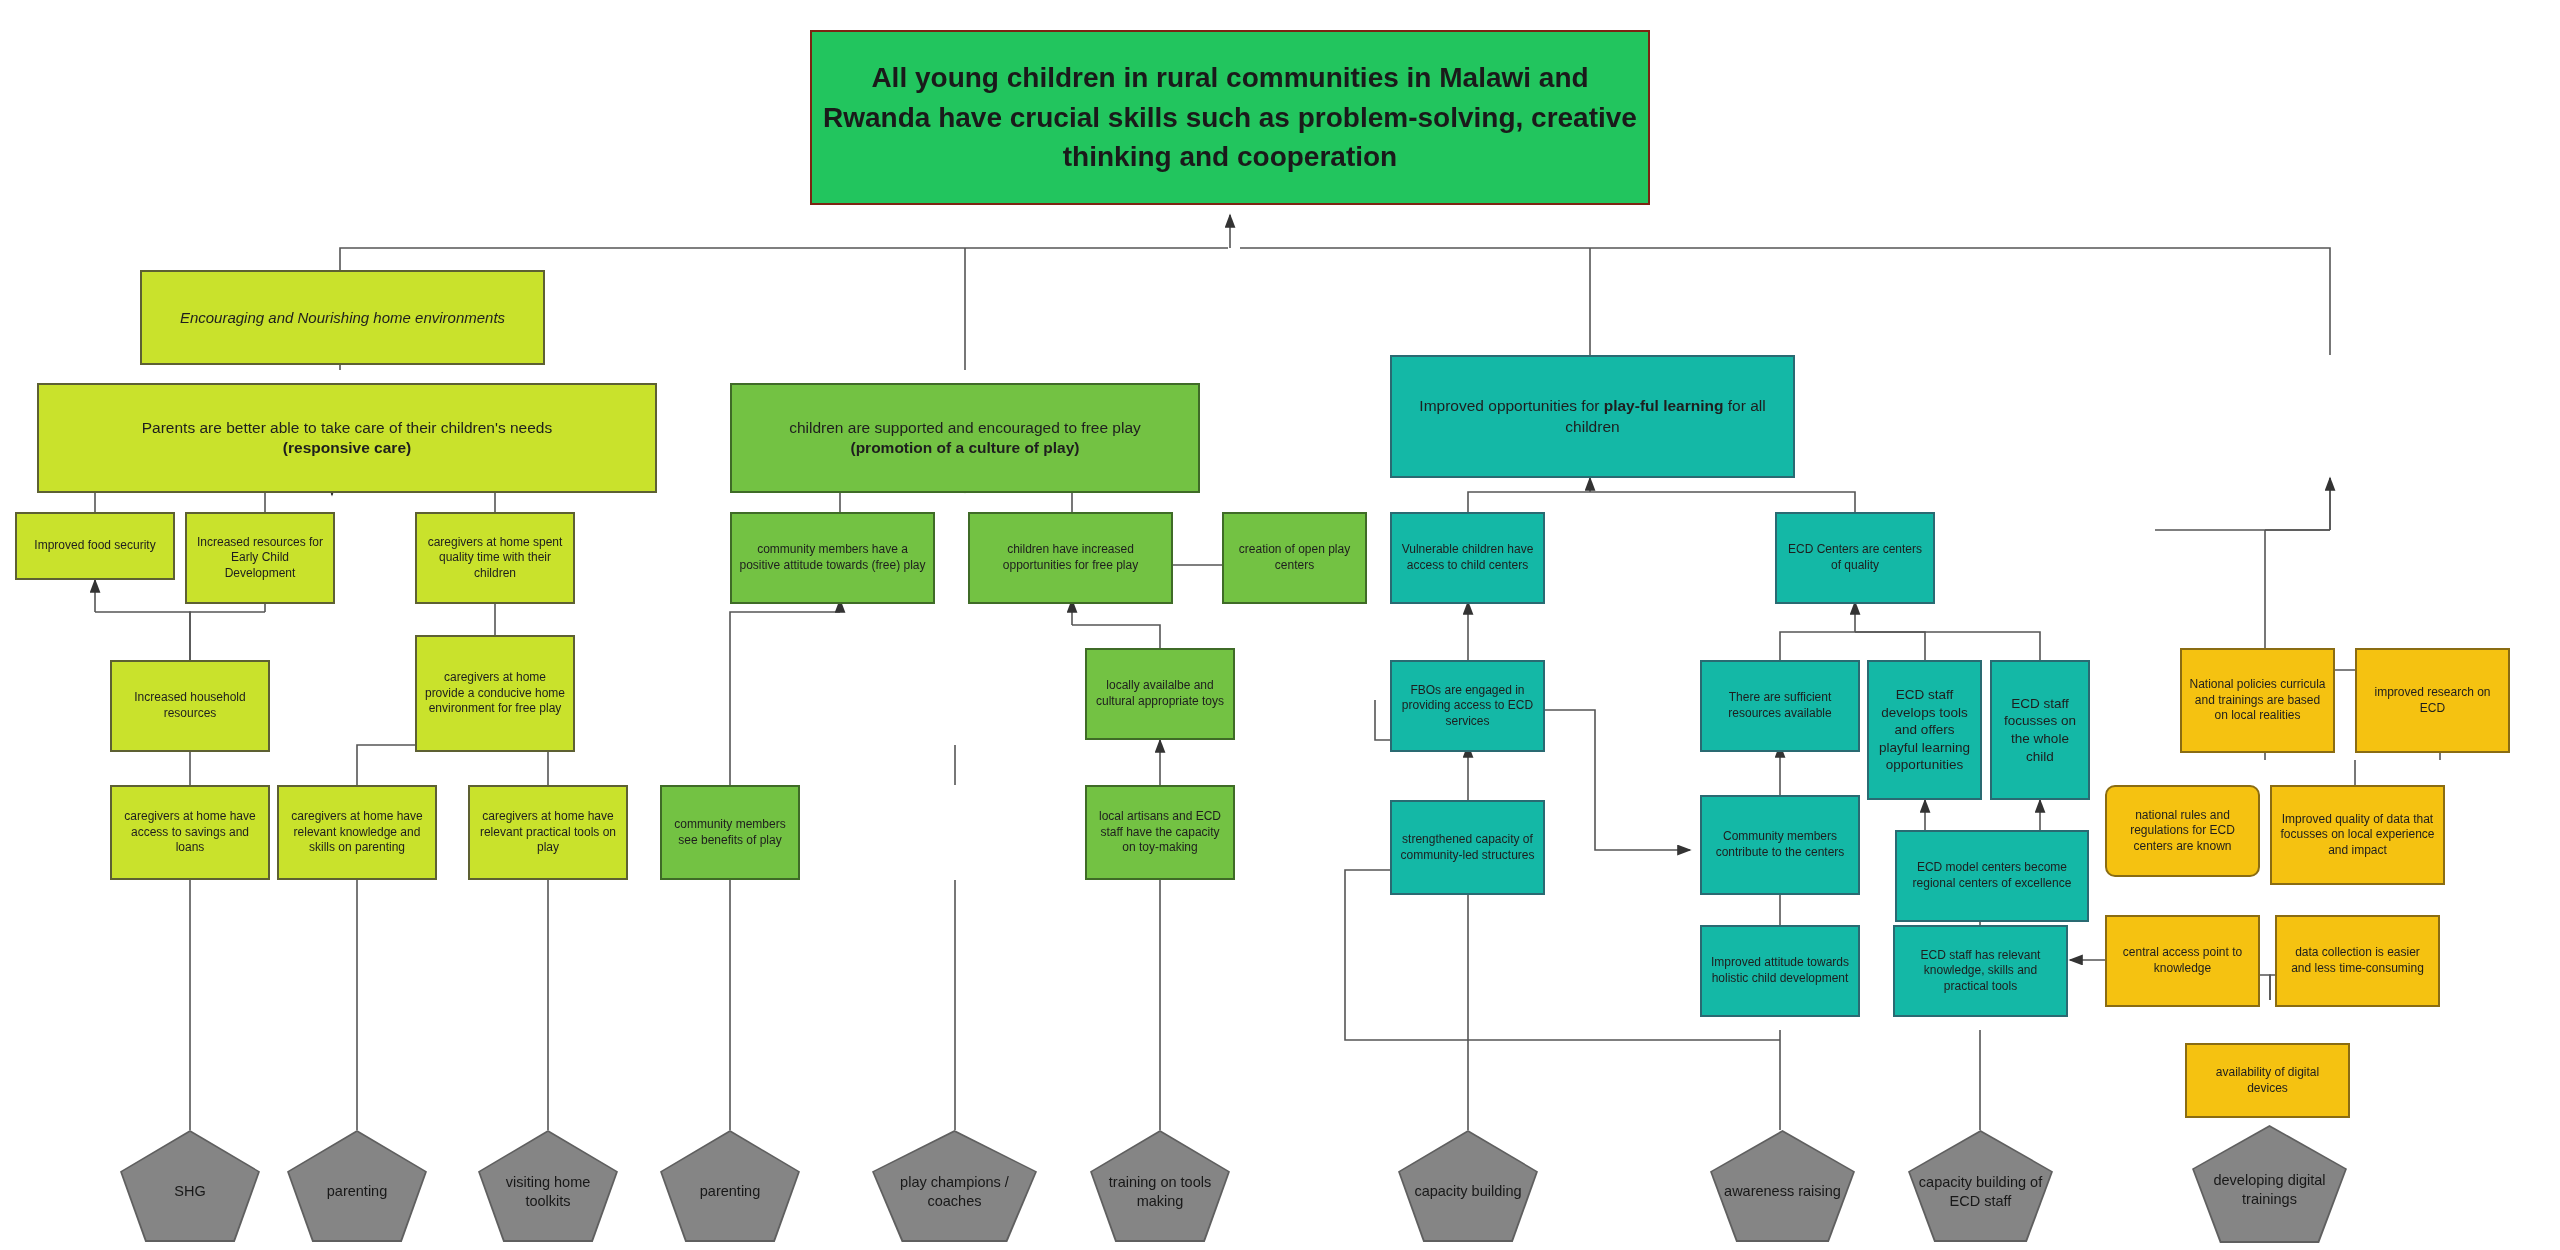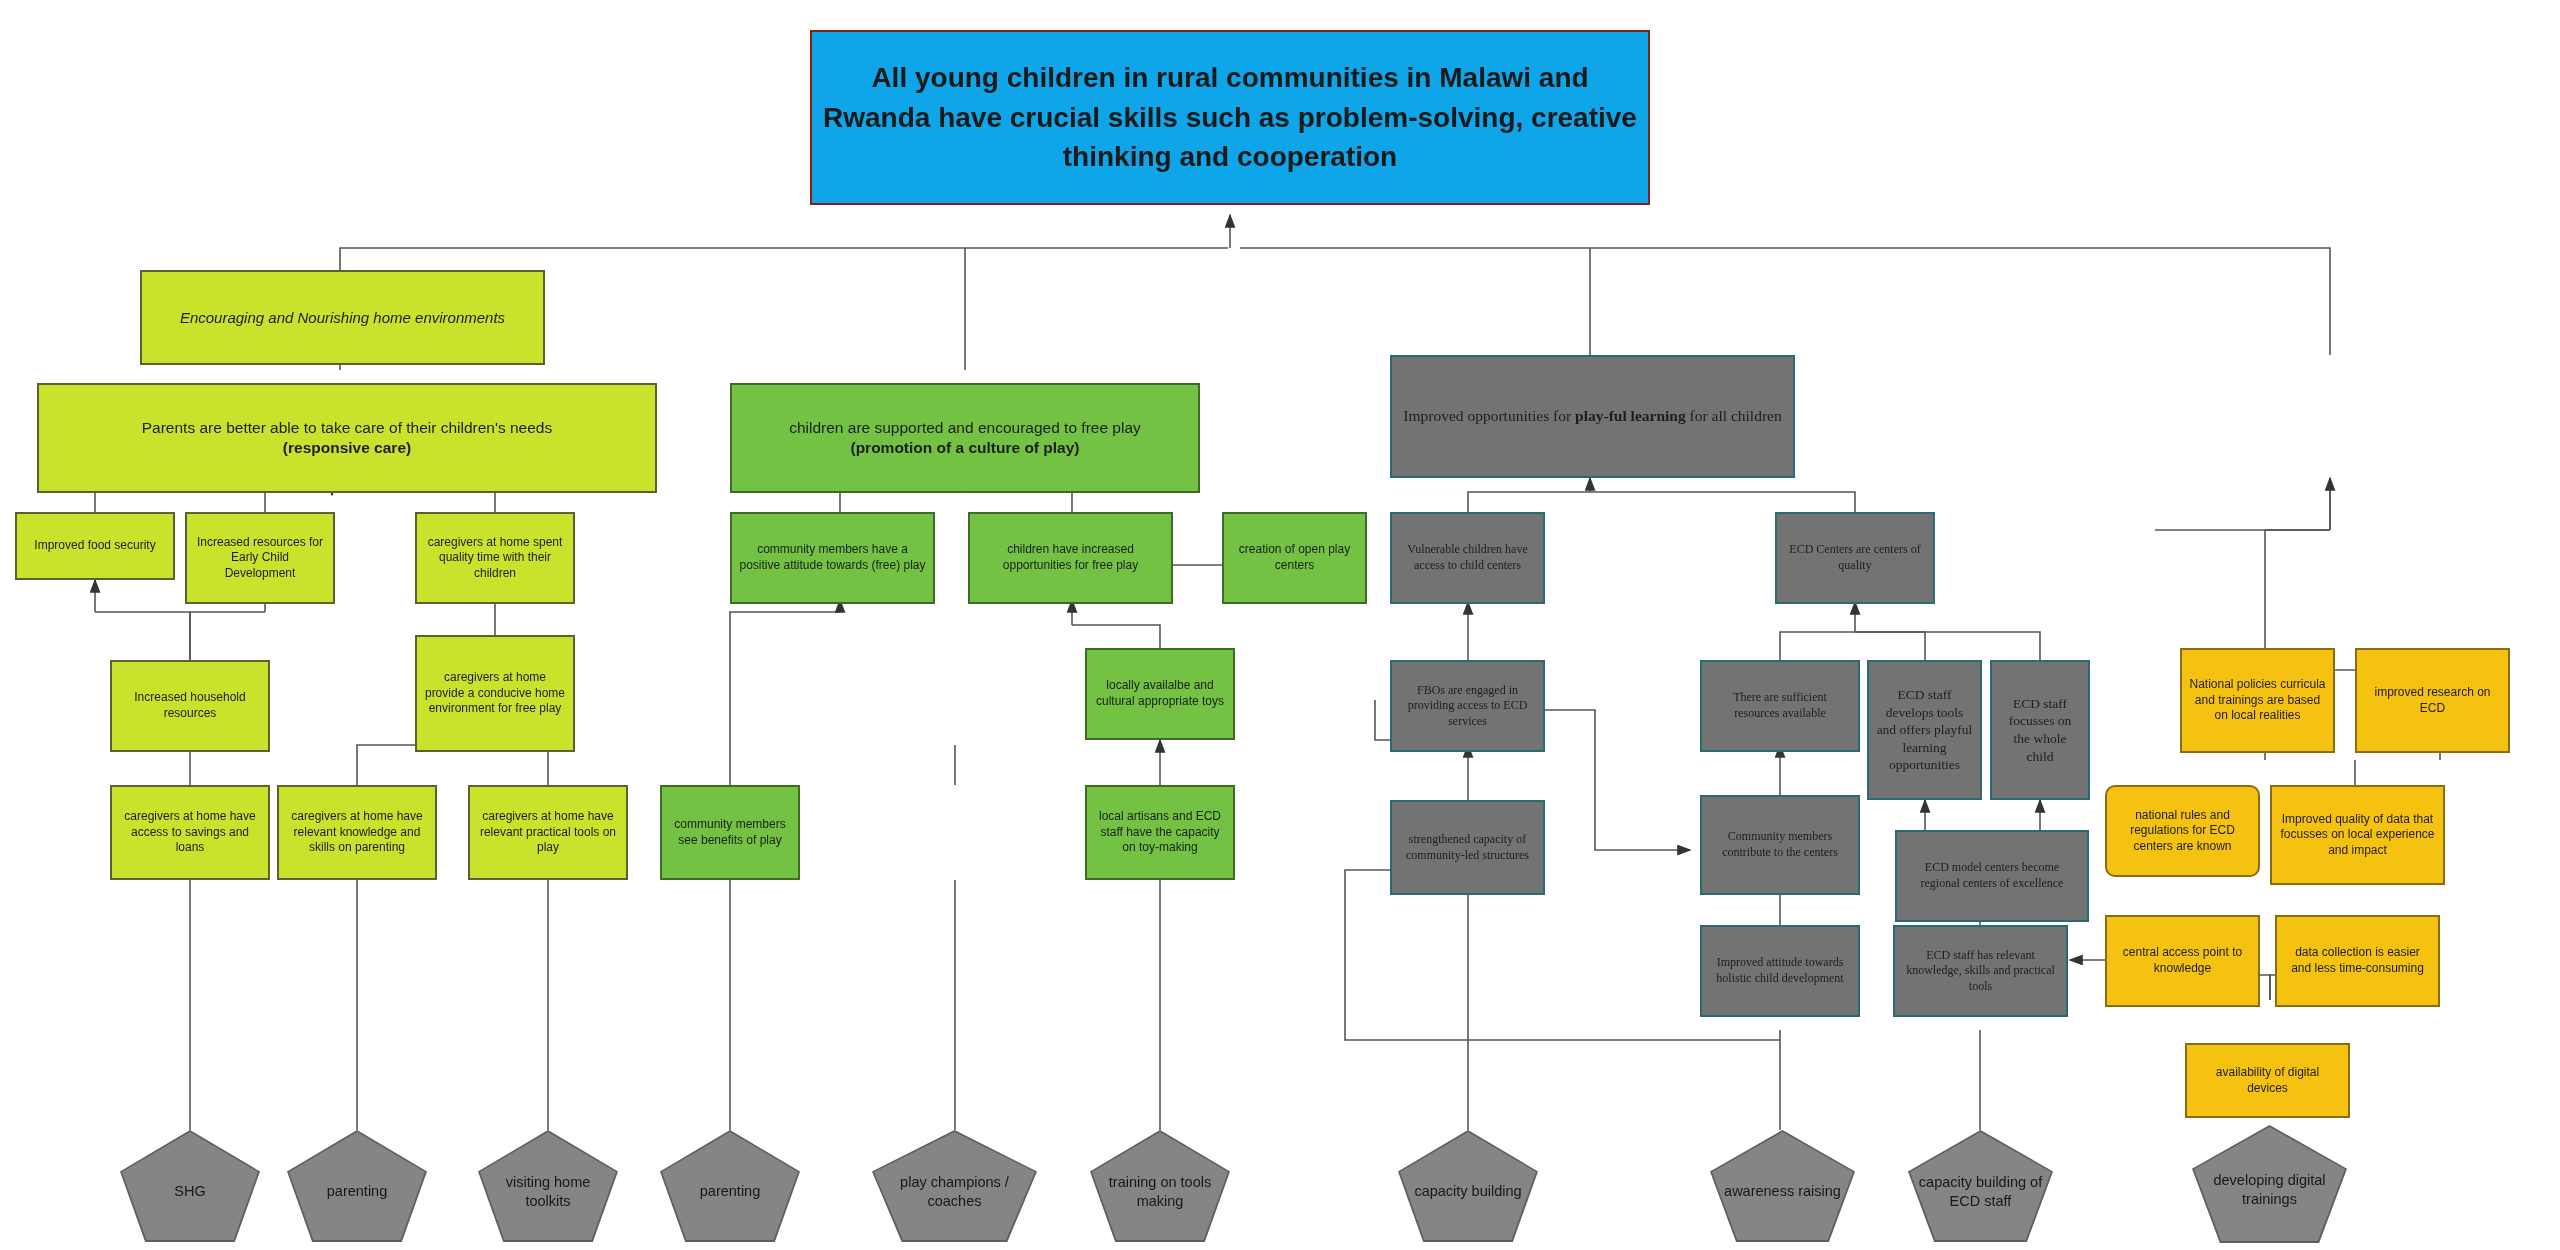--- a/index.html
+++ b/index.html
@@ -4,23 +4,23 @@
 <style>
   html,body{margin:0;padding:0;background:#ffffff;}
   body{font-family:"Liberation Sans","DejaVu Sans",sans-serif;}
   #stage{position:relative;width:2560px;height:1250px;background:#fff;overflow:hidden;}
   svg#wires{position:absolute;left:0;top:0;width:2560px;height:1250px;pointer-events:none;}
   .node{position:absolute;box-sizing:border-box;border:2px solid #4a4a3c;
         display:flex;align-items:center;justify-content:center;text-align:center;
         color:#1e1e1e;line-height:1.30;padding:4px 7px;overflow:hidden;}
   .lime   {background:#c9e22c;border-color:#5d6033;}
   .green  {background:#73c243;border-color:#3f6b27;}
-  .cyan   {background:#737373;border-color:#2a6a72;font-family:Liberation Serif, serif;}
+  .cyan   {background:#14b8a6;border-color:#2a6a72;}
   .yellow {background:#f5c211;border-color:#8a6c12;}
-  .red    {background:#0ea5e9;border-color:#7d2413;}
+  .red    {background:#22c55e;border-color:#7d2413;}
   .goal{font-size:28px;font-weight:bold;line-height:1.42;color:#1a1a1a;}
   .pillar{font-size:15.5px;}
   .assump{font-size:15px;font-style:italic;}
   .small{font-size:12px;}
   .xsmall{font-size:13.5px;}
   .pentwrap{position:absolute;}
   .pentwrap .edge{position:absolute;left:0;top:0;width:100%;height:100%;
         clip-path:polygon(50% 0%,100% 37%,82% 100%,18% 100%,0% 37%);background:#5f5f5f;}
   .pentwrap .face{position:absolute;left:2px;top:2px;width:calc(100% - 4px);height:calc(100% - 4px);
         clip-path:polygon(50% 0%,100% 37%,82% 100%,18% 100%,0% 37%);background:#858585;

